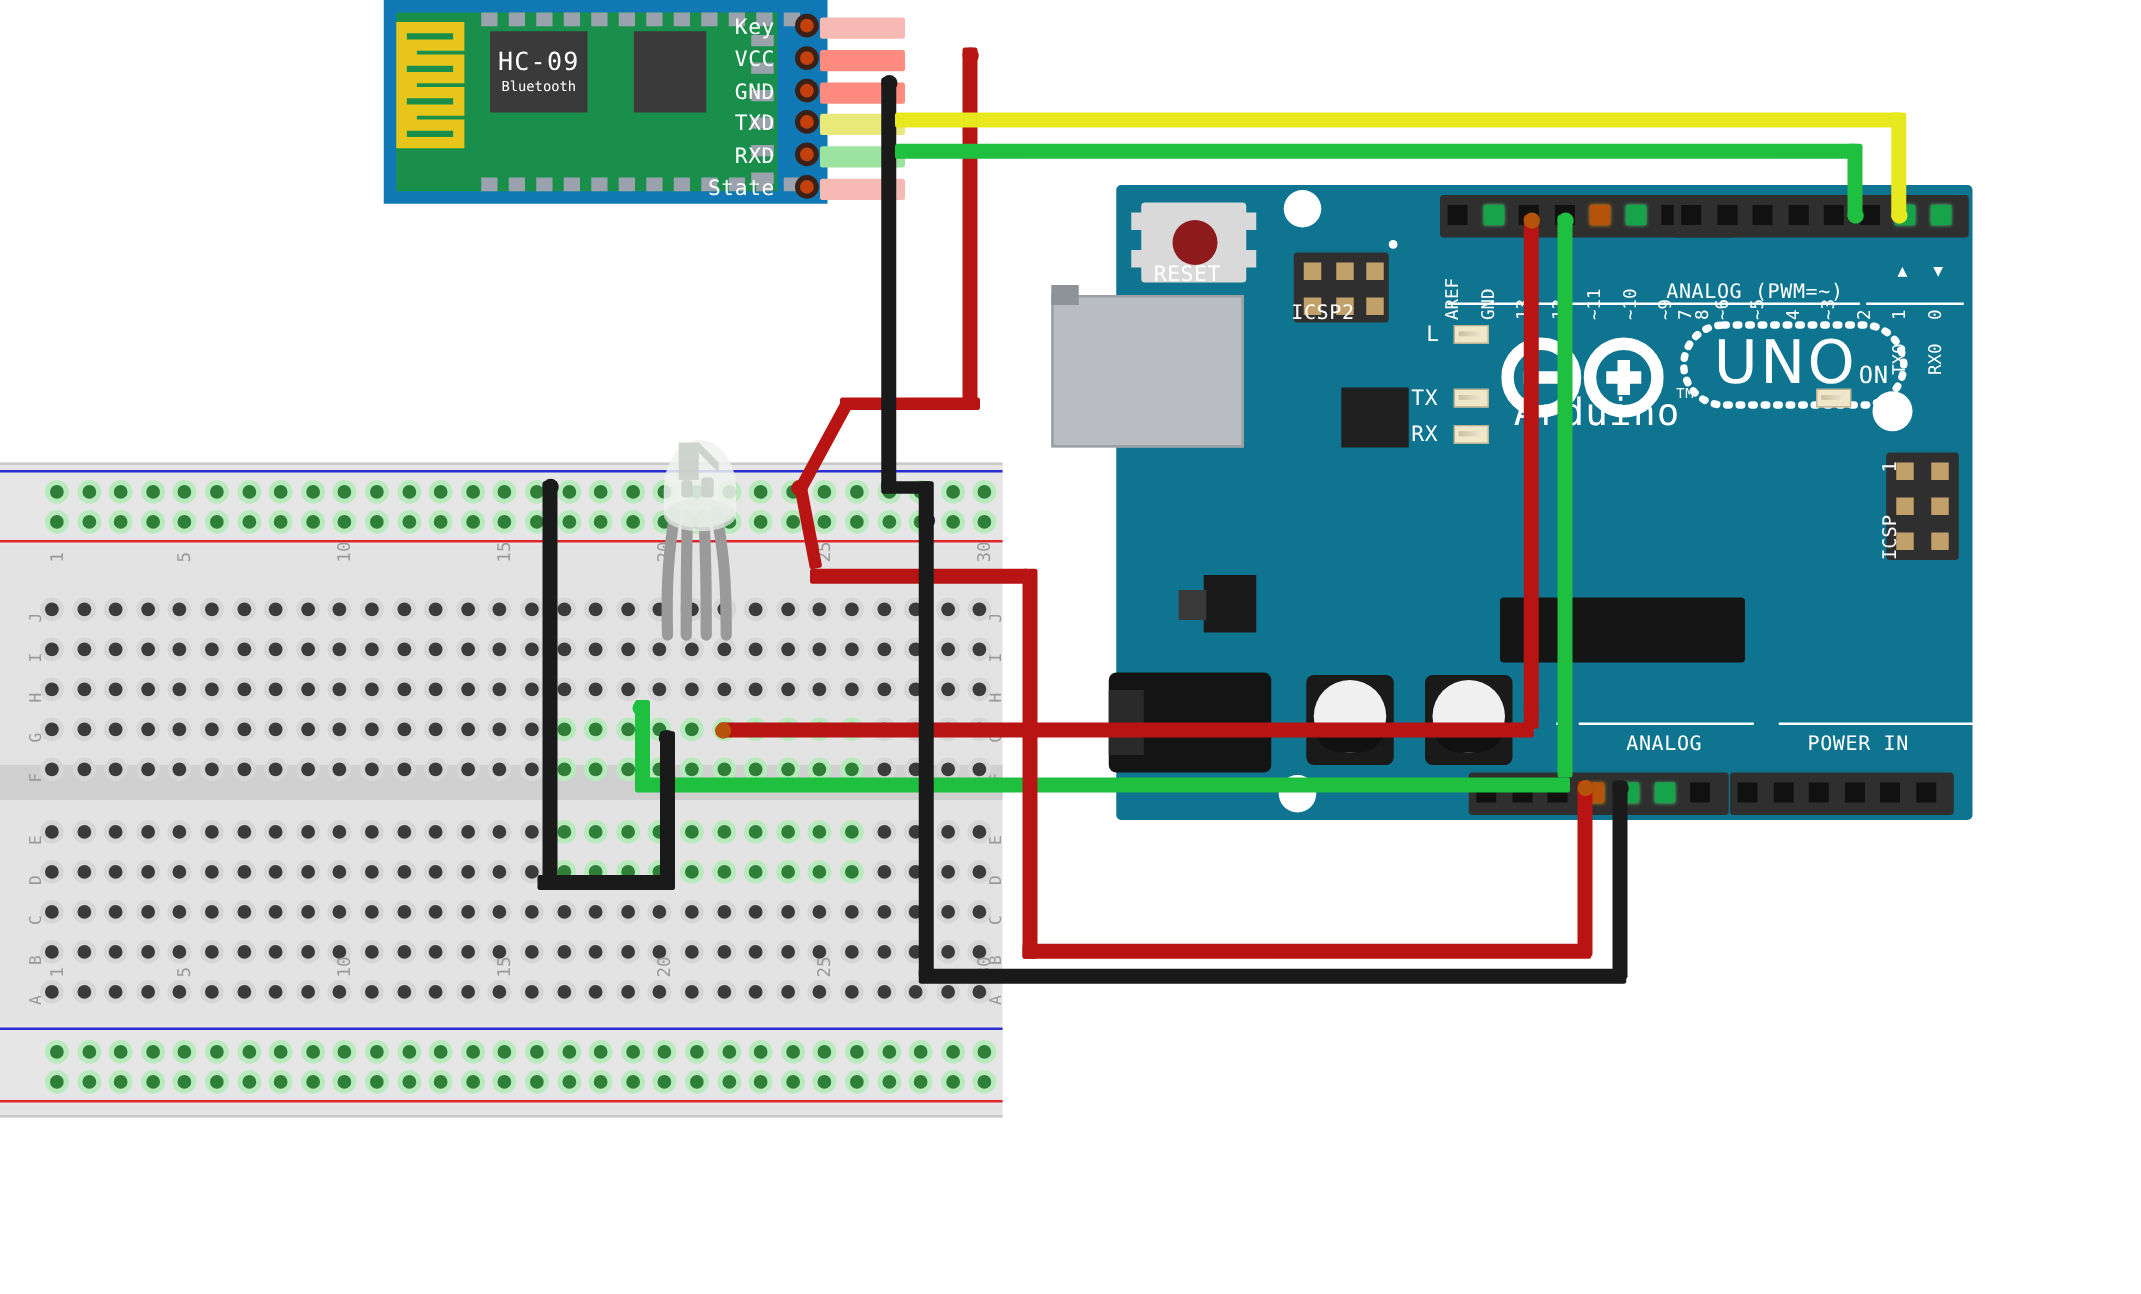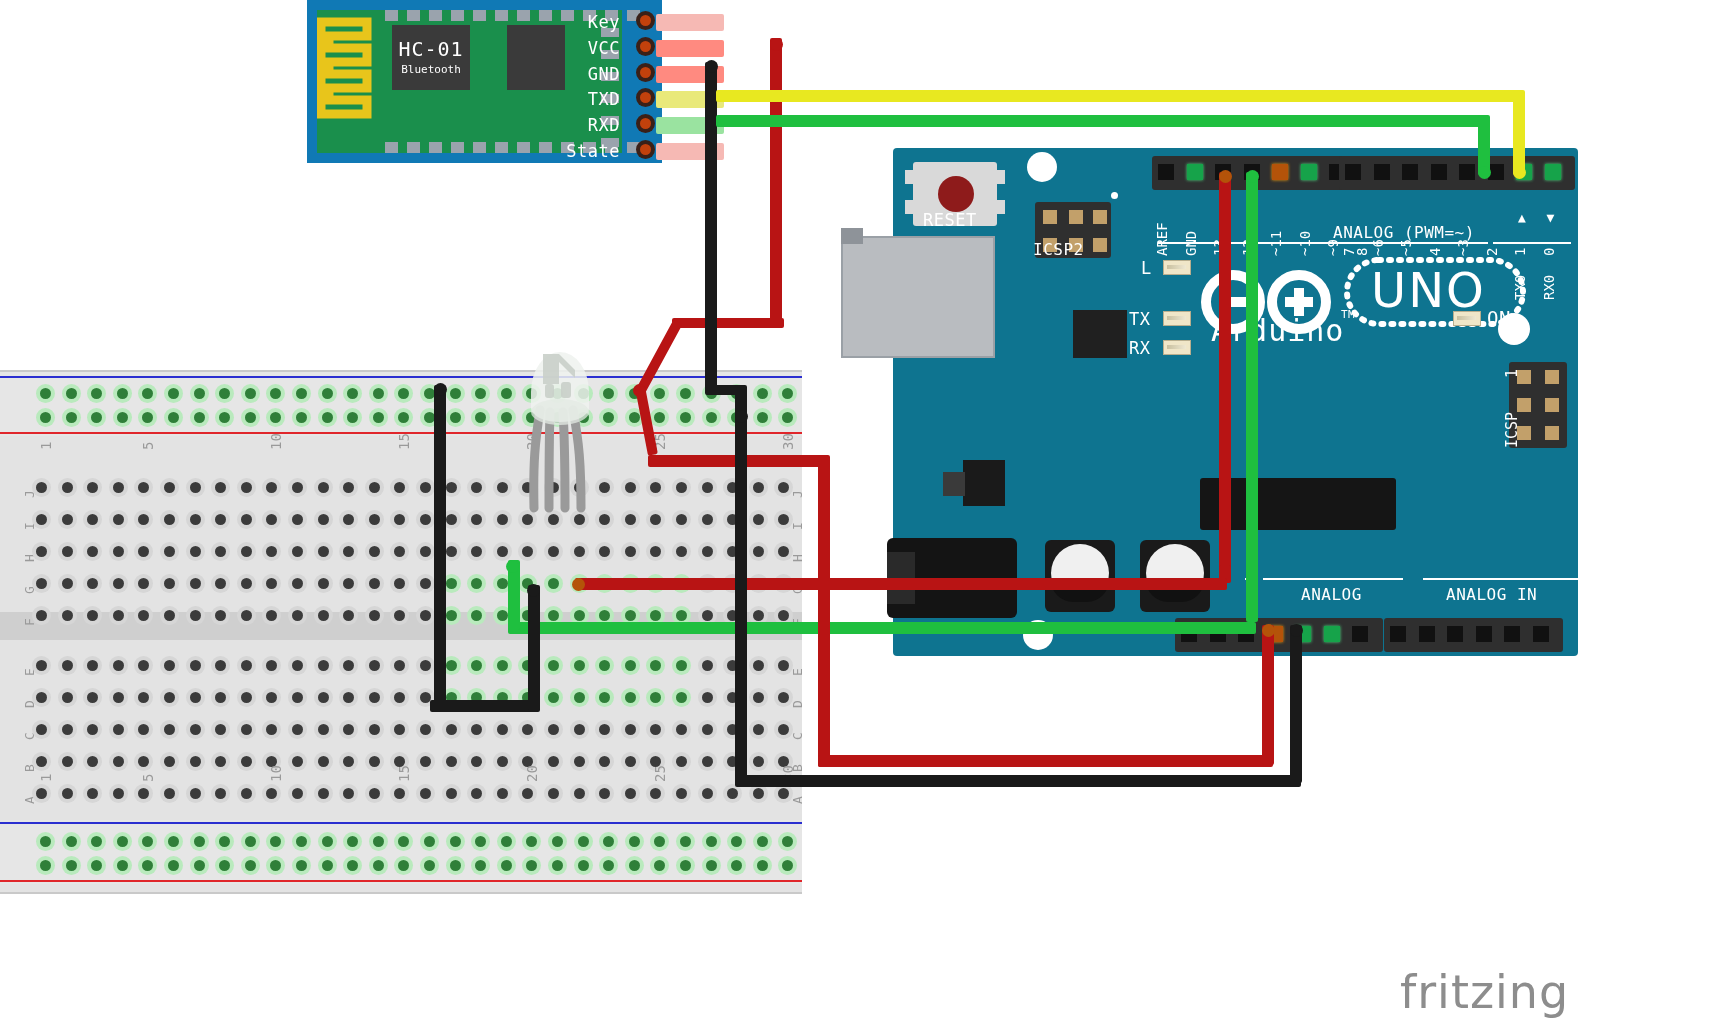--- a/index.html
+++ b/index.html
@@ -540,21 +540,21 @@
       <div class="collbl" style="left:780.4000000000001px;top:78px;">30</div>
       <div class="collbl" style="left:780.4000000000001px;top:410px;">30</div>
     </div>
 
   <div class="abs" id="hc05">
     <div class="green"></div>
     <svg class="ant" viewBox="0 0 55 110">
       <path d="M4 6 H50 V20 H12 V32 H50 V46 H12 V58 H50 V72 H12 V84 H50 V98 H4 Z" fill="none" stroke="#e8c51b" stroke-width="9"></path>
     </svg>
     <div class="chipA">
-      <div class="t1">HC-01</div>
+      <div class="t1">HC-09</div>
       <div class="t2">Bluetooth</div>
     </div>
     <div class="chipB"></div>
     <div id="hc05-castellations-top">
         <div class="castell" style="left:78px;top:10px;"></div>
         <div class="castell" style="left:100px;top:10px;"></div>
         <div class="castell" style="left:122px;top:10px;"></div>
         <div class="castell" style="left:144px;top:10px;"></div>
         <div class="castell" style="left:166px;top:10px;"></div>
         <div class="castell" style="left:188px;top:10px;"></div>
@@ -691,31 +691,31 @@
     <div class="blbl" style="left:478px;top:114px;font-size:48px;letter-spacing:2px;
                 font-family:'DejaVu Sans','Liberation Sans',sans-serif;">UNO</div>
 
     <div class="led" style="left:270px;top:112px;"></div>
     <div class="blbl" style="left:248px;top:110px;font-size:17px;">L</div>
     <div class="led" style="left:270px;top:163px;"></div>
     <div class="blbl" style="left:236px;top:161px;font-size:17px;">TX</div>
     <div class="led" style="left:270px;top:192px;"></div>
     <div class="blbl" style="left:236px;top:190px;font-size:17px;">RX</div>
     <div class="led" style="left:560px;top:163px;"></div>
-    <div class="blbl" style="left:594px;top:159px;font-size:19px;">ON</div>
+    <div class="blbl" style="left:594px;top:141px;font-size:19px;">ON</div>
 
     <div class="wline" style="left:265px;top:94px;width:330px;"></div>
     <div class="wline" style="left:600px;top:94px;width:78px;"></div>
     <div class="wline" style="left:352px;top:430px;width:8px;"></div>
     <div class="wline" style="left:370px;top:430px;width:140px;"></div>
     <div class="wline" style="left:530px;top:430px;width:160px;"></div>
 
     <div class="blbl" style="left:440px;top:75px;font-size:16px;">ANALOG (PWM=~)</div>
     <div class="blbl" style="left:408px;top:437px;font-size:16px;">ANALOG</div>
-    <div class="blbl" style="left:553px;top:437px;font-size:16px;">ANALOG IN</div>
+    <div class="blbl" style="left:553px;top:437px;font-size:16px;">POWER IN</div>
 
     <div id="uno-digital-header-left" style="position:absolute;left:0;top:0;width:685px;height:508px;">
         <div class="hdr" style="left:259px;top:8px;width:236px;height:34px;"></div>
         <div class="hpin" style="left:265px;top:16px;"></div>
         <div class="vlbl" style="left:261px;top:108px;">AREF</div>
         <div class="hpin lit" style="left:293.5px;top:16px;"></div>
         <div class="vlbl" style="left:289.5px;top:108px;">GND</div>
         <div class="hpin" style="left:322px;top:16px;"></div>
         <div class="vlbl" style="left:318px;top:108px;">13</div>
         <div class="hpin" style="left:350.5px;top:16px;"></div>
@@ -838,14 +838,13 @@
       <div class="w wk" style="left:528px;top:585px;width:12px;height:125px;"></div>
       <div class="wend" style="left:434px;top:383px;background:#1a1a1a;"></div>
       <div class="wend" style="left:527px;top:584px;background:#1a1a1a;"></div>
       <div class="w wk" style="left:735px;top:412px;width:12px;height:370px;"></div>
       <div class="w wk" style="left:735px;top:775px;width:566px;height:12px;"></div>
       <div class="w wk" style="left:1290px;top:625px;width:12px;height:158px;"></div>
       <div class="wend" style="left:1290px;top:624px;background:#1a1a1a;"></div>
       <div class="wend" style="left:735px;top:410px;background:#1a1a1a;"></div>
     </div>
 
-  <div class="abs" id="frz">fritzing</div>
 </div>
 
 </body></html>

